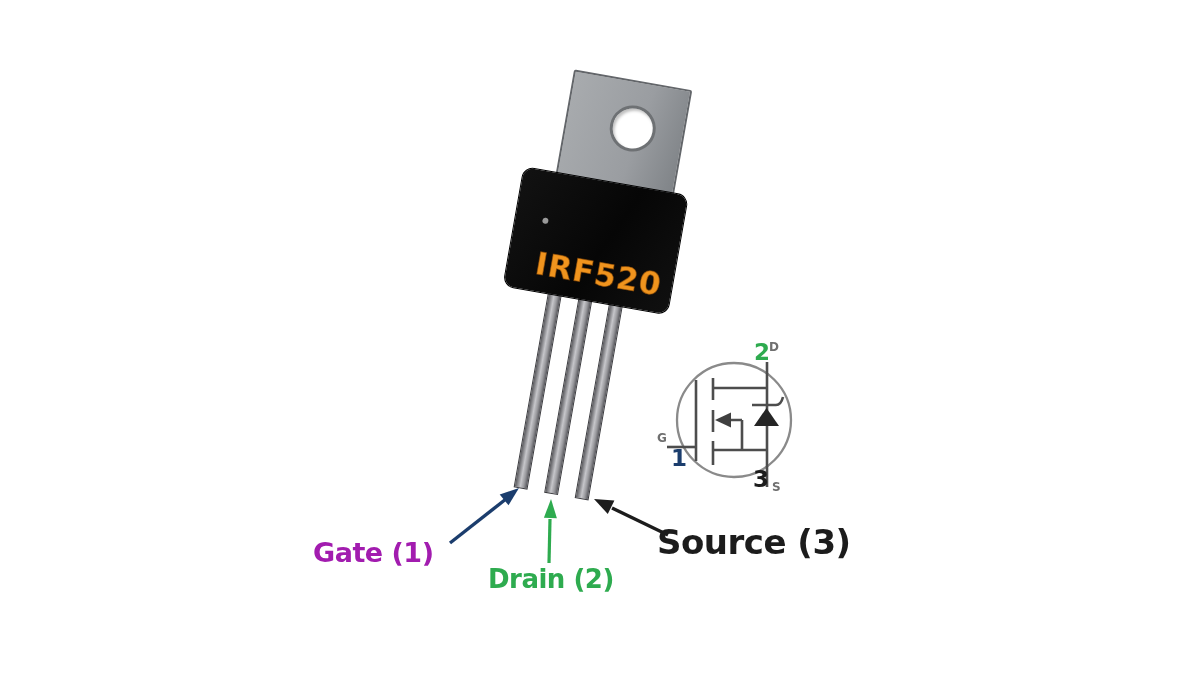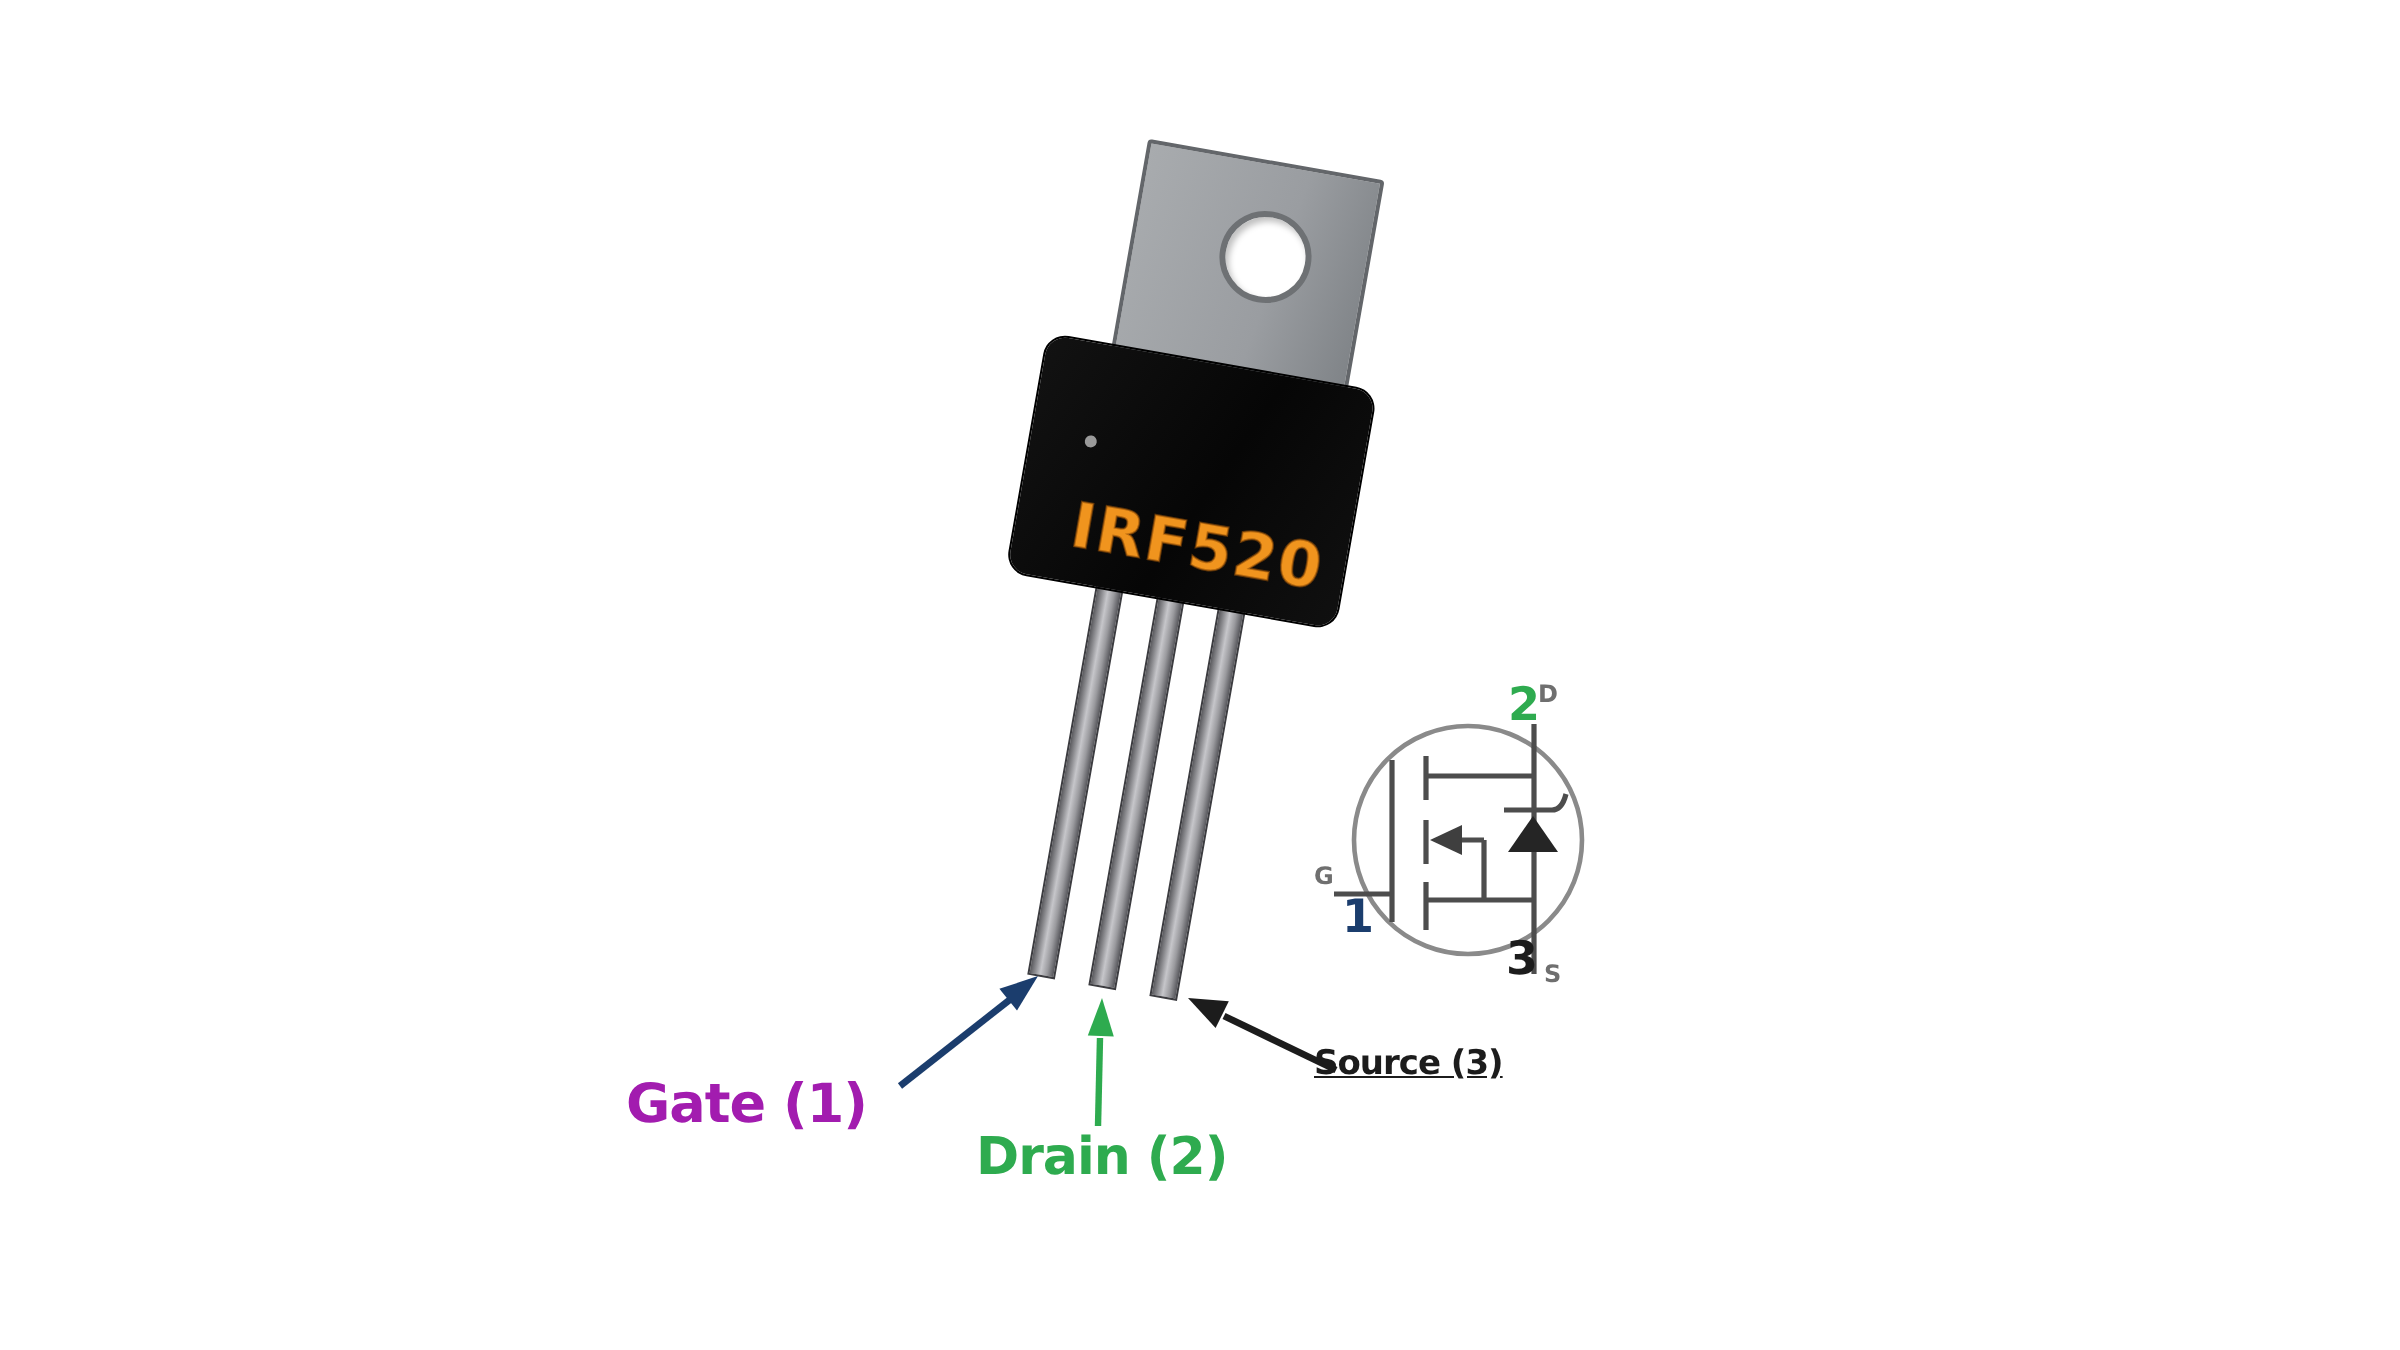--- a/index.html
+++ b/index.html
@@ -55,21 +55,21 @@
   .pin-num{font-size:23px;font-weight:bold;}
   .pin-letter{font-size:12px;font-weight:bold;fill:#6f6f6f;}
 
   
   .callouts{position:absolute;left:0;top:0;width:1200px;height:675px;pointer-events:none;}
 
   
   .label{position:absolute;font-weight:bold;white-space:nowrap;letter-spacing:-0.5px;}
   .label-gate{left:313px;top:537px;font-size:27px;color:#a21caf;}
   .label-drain{left:488px;top:564px;font-size:26px;color:#2eab4f;text-align:center;}
-  .label-source{left:657px;top:522px;font-size:17px;color:#1c1c1c;text-decoration:underline;}
+  .label-source{left:657px;top:522px;font-size:34px;color:#1c1c1c;}
 </style>
 </head>
 <body>
 
 <div class="canvas">
 
   <div class="package">
     <div class="tab">
       <div class="hole"></div>
     </div>

